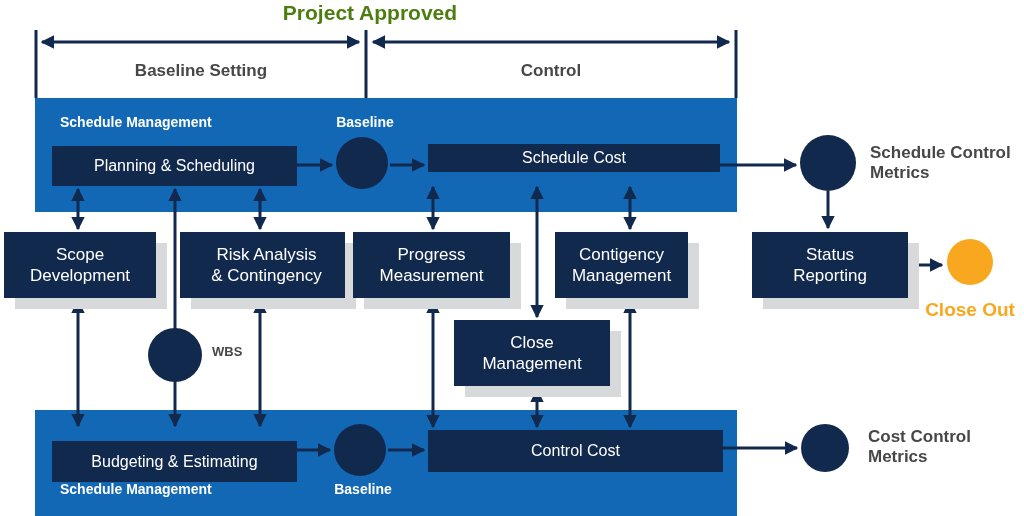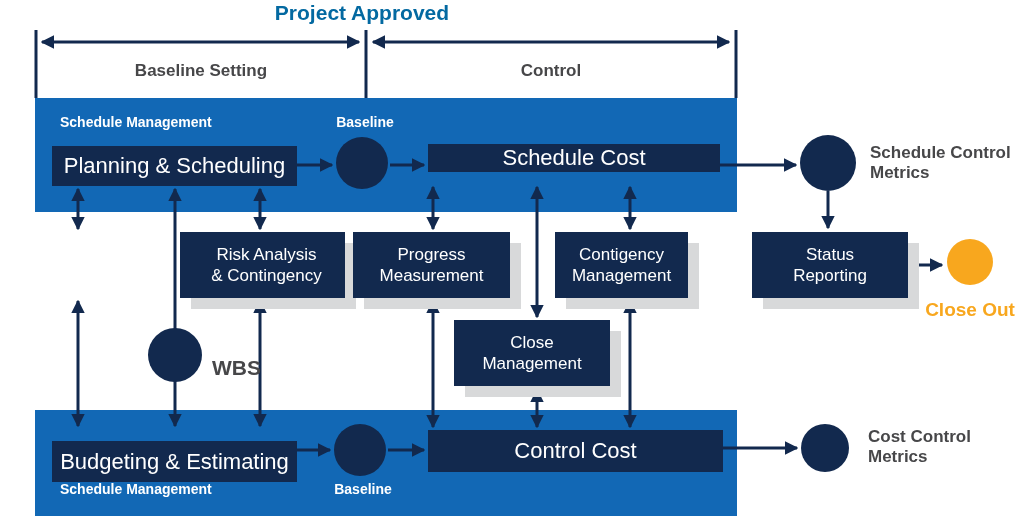--- a/index.html
+++ b/index.html
@@ -7,25 +7,25 @@
          font-family:"Liberation Sans","DejaVu Sans",sans-serif;}
   #arrows{position:absolute;left:0;top:0;width:1024px;height:516px;pointer-events:none;}
   .band{position:absolute;left:35px;width:702px;background:#1268B5;}
   .navybox{position:absolute;background:#12294E;color:#ffffff;display:flex;
            align-items:center;justify-content:center;text-align:center;line-height:1.25;}
   .shadowed{box-shadow:11px 11px 0 #D8D9DA;}
   .pre{white-space:pre-line;}
   .circle{position:absolute;border-radius:50%;background:#12294E;}
   .bandlabel{position:absolute;color:#ffffff;font-weight:bold;font-size:14px;}
   .graylabel{position:absolute;color:#474749;font-weight:bold;}
-  .title{position:absolute;left:232px;top:1px;width:260px;text-align:center;
-         color:#0369a1;font-weight:bold;font-size:21px;}
+  .title{position:absolute;left:240px;top:1px;width:260px;text-align:center;
+         color:#4d7c0f;font-weight:bold;font-size:21px;}
   .phase{position:absolute;top:61px;text-align:center;color:#474749;
          font-weight:bold;font-size:17px;}
-  .boxtext18{font-size:22px;}
+  .boxtext18{font-size:16px;}
   .boxtext17{font-size:17px;}
   .closeout{position:absolute;left:918px;top:299px;width:104px;text-align:center;
             color:#F8A71E;font-weight:bold;font-size:19px;}
 </style>
 </head>
 <body>
 
 <div id="stage">
 
   <div class="band" style="top:98px;height:114px;"></div>
@@ -79,34 +79,36 @@
   <div class="bandlabel" style="left:60px;top:114px;">Schedule Management</div>
   <div class="bandlabel" style="left:320px;top:114px;width:90px;text-align:center;">Baseline</div>
   <div class="navybox boxtext18" style="left:52px;top:146px;width:245px;height:40px;">Planning &amp; Scheduling</div>
   <div class="circle" style="left:336px;top:137px;width:52px;height:52px;"></div>
   <div class="navybox boxtext18" style="left:428px;top:144px;width:292px;height:28px;">Schedule Cost</div>
 
   <div class="circle" style="left:800px;top:135px;width:56px;height:56px;"></div>
   <div class="graylabel pre" style="left:870px;top:143px;width:160px;font-size:17px;line-height:1.2;">Schedule Control
 Metrics</div>
 
+  <div class="navybox shadowed boxtext17 pre" style="left:4px;top:232px;width:152px;height:66px;">Scope
+Development</div>
   <div class="navybox shadowed boxtext17 pre" style="left:180px;top:232px;width:157px;height:66px;padding-left:8px;">Risk Analysis
 &amp; Contingency</div>
   <div class="navybox shadowed boxtext17 pre" style="left:353px;top:232px;width:157px;height:66px;">Progress
 Measurement</div>
   <div class="navybox shadowed boxtext17 pre" style="left:555px;top:232px;width:133px;height:66px;">Contigency
 Management</div>
   <div class="navybox shadowed boxtext17 pre" style="left:752px;top:232px;width:156px;height:66px;">Status
 Reporting</div>
 
   <div class="circle" style="left:947px;top:239px;width:46px;height:46px;background:#F8A71E;"></div>
   <div class="closeout">Close Out</div>
 
   <div class="circle" style="left:148px;top:328px;width:54px;height:54px;"></div>
-  <div class="graylabel" style="left:212px;top:356px;font-size:21px;">WBS</div>
+  <div class="graylabel" style="left:212px;top:344px;font-size:13px;">WBS</div>
 
   <div class="navybox shadowed boxtext17 pre" style="left:454px;top:320px;width:156px;height:66px;">Close
 Management</div>
 
   <div class="navybox boxtext18" style="left:52px;top:429px;width:245px;height:41px;margin-top:12px;">Budgeting &amp; Estimating</div>
   <div class="circle" style="left:334px;top:424px;width:52px;height:52px;"></div>
   <div class="navybox boxtext18" style="left:428px;top:430px;width:295px;height:42px;">Control Cost</div>
   <div class="bandlabel" style="left:60px;top:481px;">Schedule Management</div>
   <div class="bandlabel" style="left:318px;top:481px;width:90px;text-align:center;">Baseline</div>
 

